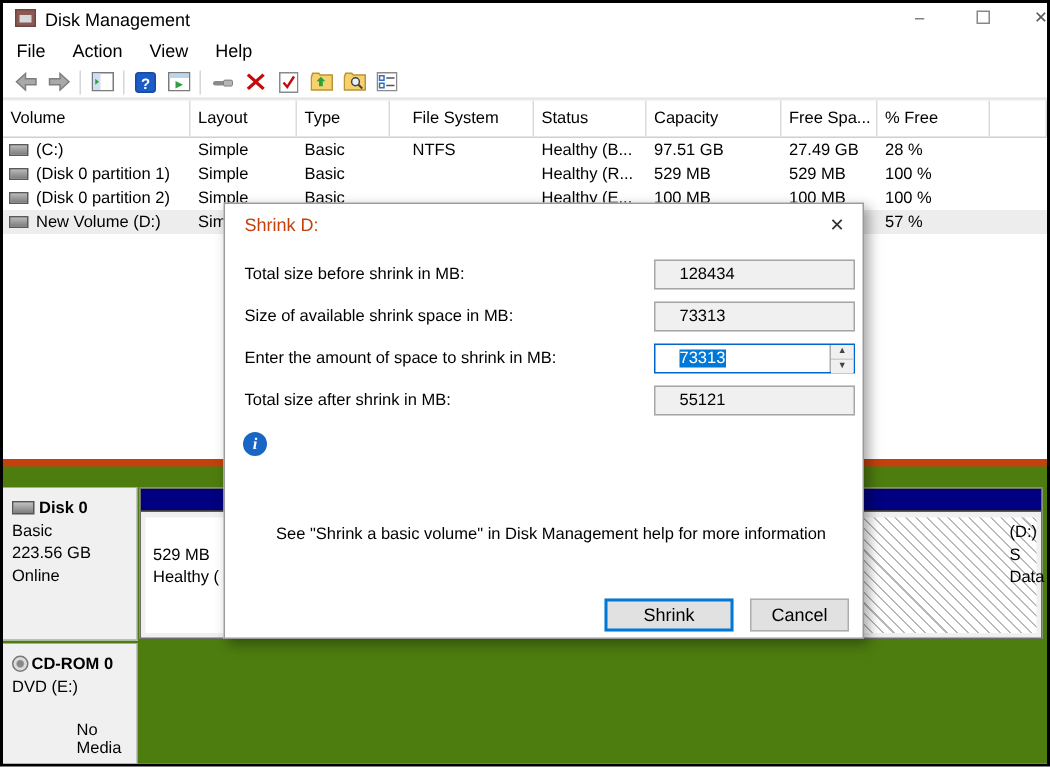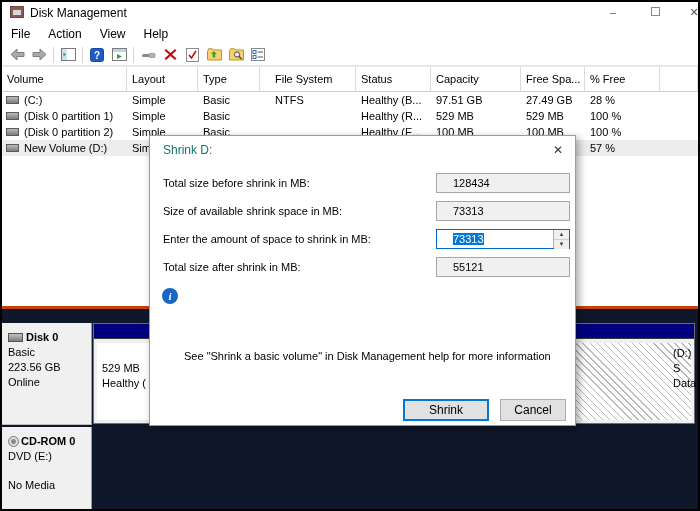--- a/index.html
+++ b/index.html
@@ -31,38 +31,38 @@
   #vl-header { display:flex; height:26px; border-bottom:1px solid #cfcfcf; border-top:1px solid #ececec; background:#fff; }
   .hcell { font-size:11px; color:#000; padding:6px 0 0 5px; border-right:1px solid #dcdcdc; overflow:hidden; white-space:nowrap; }
   .vrow { display:flex; height:16px; align-items:center; }
   .vrow.selected { background:#ededed; }
   .cell { font-size:11px; color:#000; padding-left:5px; overflow:hidden; white-space:nowrap; }
   .c0{width:125px;} .c1{width:71px;} .c2{width:62px;} .c3{width:86px;margin-left:10px;} .c4{width:75px;} .c5{width:90px;} .c6{width:64px;} .c7{width:75px;} .c8{flex:1;}
   .vol-icon { display:inline-block; width:13px; height:8px; background:linear-gradient(#b9b9b9,#7d7d7d); border:1px solid #5a5a5a; margin:0 5px 0 4px; vertical-align:middle; }
   .c0.cell { display:flex; align-items:center; padding-left:0; }
 
   
-  #bottom-panel { position:absolute; left:0; top:304px; width:100%; height:203px; background:#0f172a; border-top:3px solid #c2410c; }
+  #bottom-panel { position:absolute; left:0; top:304px; width:100%; height:203px; background:#4d7c0f; border-top:5px solid #c2410c; }
   .disk-row { position:absolute; left:0; width:100%; }
   .disk-info { position:absolute; left:0; width:90px; background:#f0f0f0; border-right:1px solid #9a9a9a; border-bottom:1px solid #bdbdbd; padding:8px 0 0 6px; }
   .disk-info .dname { font-size:11px; font-weight:bold; color:#000; }
   .disk-info .dline { font-size:11px; color:#000; margin-top:3px; }
   .drive-icon { display:inline-block; width:15px; height:9px; background:linear-gradient(#c2c2c2,#7d7d7d); border:1px solid #555; margin-right:3px; vertical-align:-1px; }
   .cd-icon { display:inline-block; width:11px; height:11px; border-radius:50%; background:radial-gradient(circle at 50% 50%, #888 2px, #ddd 3px); border:1px solid #777; margin-right:2px; vertical-align:-2px; }
 
   .graph { position:absolute; left:91px; right:3px; top:0; bottom:1px; }
   .part { position:absolute; top:0; bottom:0; border:1px solid #6e6e6e; background:#f0f0f0; }
   .part .strip { height:15px; background:#000080; border-bottom:1px solid #3a3a3a; }
   .part .pbody { position:absolute; left:3px; right:3px; top:19px; bottom:3px; background:#fff; }
   .part .pbody.hatched { background:repeating-linear-gradient(45deg,#fff 0 4px,#b9b9b9 4px 5px); }
   .ptext { position:absolute; font-size:11px; color:#000; line-height:15px; white-space:nowrap; }
 
   
   #dialog { position:absolute; left:147px; top:133px; width:427px; height:291px; background:#fff; border:1px solid #9b9b9b; box-shadow:3px 3px 8px rgba(0,0,0,.35); z-index:10; }
-  #dlg-title { position:absolute; left:13px; top:7px; font-size:12px; color:#0f766e; }
+  #dlg-title { position:absolute; left:13px; top:7px; font-size:12px; color:#c2410c; }
   #dlg-close { position:absolute; right:8px; top:5px; width:18px; height:18px; text-align:center; font-size:12px; color:#333; line-height:18px; }
   .dlg-label { position:absolute; left:13px; font-size:11px; color:#000; }
   .dlg-field { position:absolute; left:286px; width:134px; height:20px; background:#f0f0f0; border:1px solid #a6a6a6; font-size:11px; color:#000; padding:3px 0 0 16px; }
   .dlg-field.active { background:#fff; border:1px solid #0066cc; padding-right:17px; }
   .dlg-field.active .sel { background:#0078d7; color:#fff; }
   .spinner { position:absolute; right:0; top:0; bottom:0; width:16px; border-left:1px solid #acacac; display:flex; flex-direction:column; }
   .spin-btn { flex:1; background:#f0f0f0; font-size:6px; color:#444; text-align:center; line-height:9px; }
   .spin-btn.up { border-bottom:1px solid #cfcfcf; }
   #info-icon { position:absolute; left:12px; top:152px; width:16px; height:16px; border-radius:50%; background:#1a66c4; color:#fff; font-size:11px; font-weight:bold; font-family:"Liberation Serif","DejaVu Serif",serif; font-style:italic; text-align:center; line-height:16px; }
   #info-text { position:absolute; left:34px; top:151px; width:386px; font-size:11px; line-height:14px; color:#000; }
@@ -267,21 +267,21 @@
             </div>
           </div>
         </div>
       </div>
     </div>
 
     <div class="disk-row" style="top:118px; height:79px;">
       <div class="disk-info" style="height:83px; border-bottom:none;">
         <div class="dname"><i class="cd-icon"></i><span>CD-ROM 0</span></div>
         <div class="dline">DVD (E:)</div>
-        <div class="dline" style="margin-top:17px;">No Media</div>
+        <div class="dline" style="margin-top:17px;margin-left:43px;">No Media</div>
       </div>
       <div class="graph"></div>
     </div>
 
   </div>
 
   <div id="dialog">
     <div id="dlg-title">Shrink D:</div>
     <div id="dlg-close">✕</div>
 

